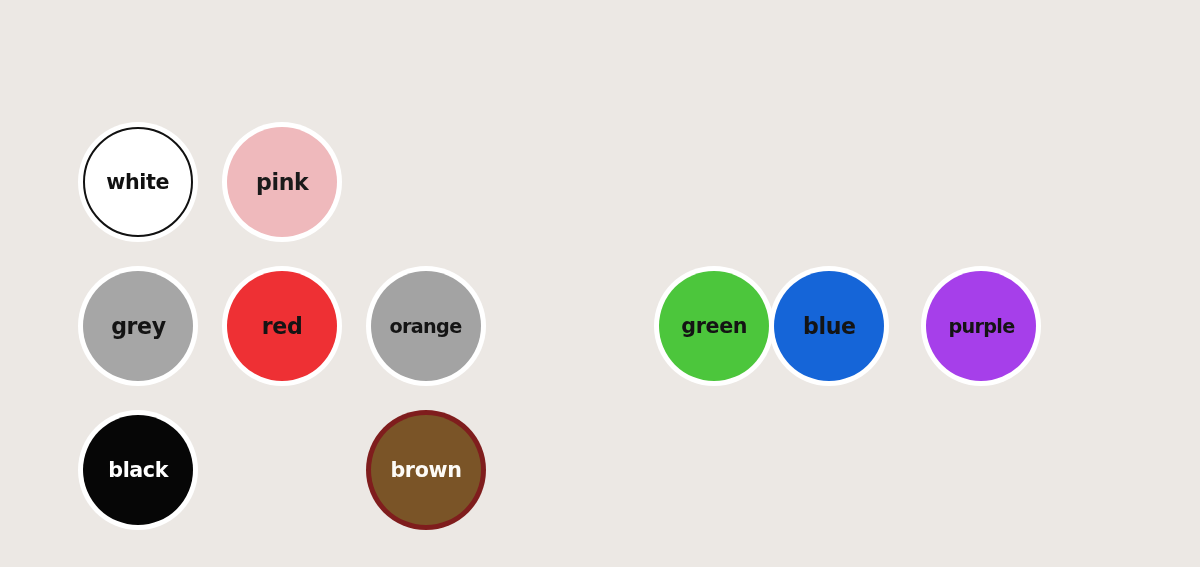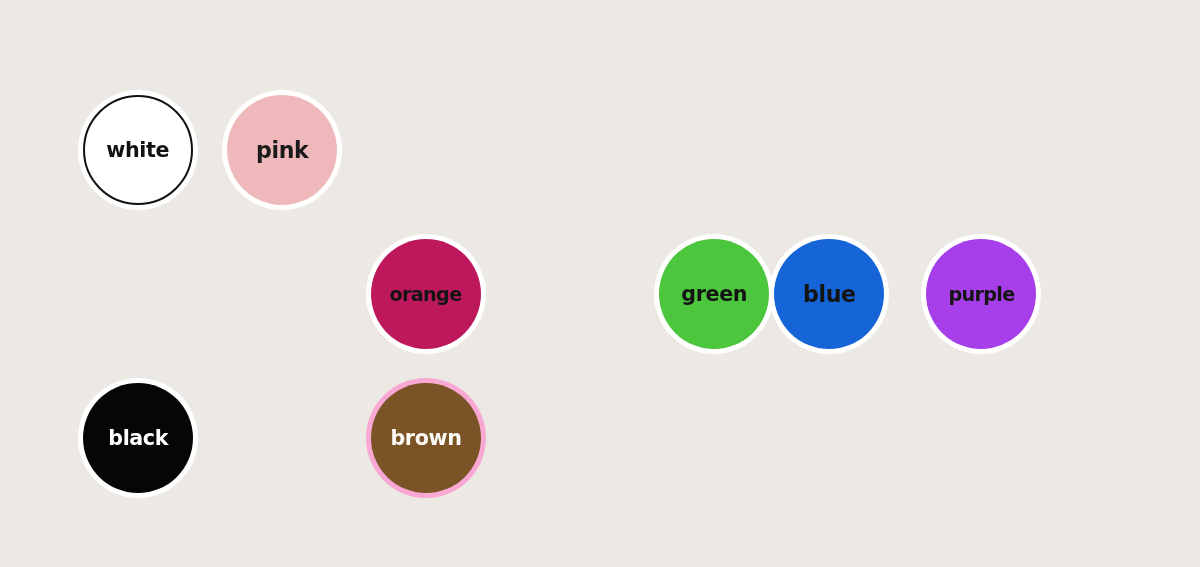--- a/index.html
+++ b/index.html
@@ -12,20 +12,21 @@
 
   body {
     background: #ECE8E4;
     font-family: "DejaVu Sans", sans-serif;
   }
 
   #swatch-board {
     position: relative;
     width: 1200px;
     height: 403px;
+    margin-top: 32px;
   }
 
   .swatch {
     position: absolute;
     width: 120px;
     height: 120px;
     border-radius: 50%;
     background: #ffffff;
     display: flex;
     align-items: center;
@@ -69,22 +70,32 @@
     <div class="swatch outlined len5" style="left: 78px; top: 90px; width: 120px; height: 120px; background: rgb(255, 255, 255);">
       <div class="disc" style="background: rgb(255, 255, 255); border-color: rgb(17, 17, 17);">
         <span class="disc-label" style="color: rgb(17, 17, 17);">white</span>
       </div>
     </div>
     <div class="swatch" style="left: 222px; top: 90px; width: 120px; height: 120px; background: rgb(255, 255, 255);">
       <div class="disc" style="background: rgb(239, 185, 188);">
         <span class="disc-label" style="color: rgb(26, 26, 26);">pink</span>
       </div>
     </div>
+    <div class="swatch" style="left: 78px; top: 234px; width: 120px; height: 120px; background: rgb(255, 255, 255);">
+      <div class="disc" style="background: rgb(166, 166, 166);">
+        <span class="disc-label" style="color: rgb(20, 20, 20);">grey</span>
+      </div>
+    </div>
+    <div class="swatch" style="left: 222px; top: 234px; width: 120px; height: 120px; background: rgb(255, 255, 255);">
+      <div class="disc" style="background: rgb(238, 48, 52);">
+        <span class="disc-label" style="color: rgb(20, 20, 20);">red</span>
+      </div>
+    </div>
     <div class="swatch len6" style="left: 366px; top: 234px; width: 120px; height: 120px; background: rgb(255, 255, 255);">
-      <div class="disc" style="background: #be185d; align-items: center;">
+      <div class="disc" style="background: #a3a3a3; align-items: center;">
         <span class="disc-label" style="color: rgb(20, 20, 20);">orange</span>
       </div>
     </div>
     <div class="swatch len5" style="left: 654px; top: 234px; width: 120px; height: 120px; background: rgb(255, 255, 255);">
       <div class="disc" style="background: rgb(76, 198, 60);">
         <span class="disc-label" style="color: rgb(20, 20, 20);">green</span>
       </div>
     </div>
     <div class="swatch" style="left: 769px; top: 234px; width: 120px; height: 120px; background: rgb(255, 255, 255);">
       <div class="disc" style="background: rgb(21, 101, 216);">
@@ -94,18 +105,18 @@
     <div class="swatch len6" style="left: 921px; top: 234px; width: 120px; height: 120px; background: rgb(255, 255, 255);">
       <div class="disc" style="background: rgb(166, 63, 234);">
         <span class="disc-label" style="color: rgb(20, 20, 20);">purple</span>
       </div>
     </div>
     <div class="swatch len5" style="left: 78px; top: 378px; width: 120px; height: 120px; background: rgb(255, 255, 255);">
       <div class="disc" style="background: rgb(6, 6, 6);">
         <span class="disc-label" style="color: rgb(255, 255, 255);">black</span>
       </div>
     </div>
-    <div class="swatch len5" style="left: 366px; top: 378px; width: 120px; height: 120px; background: #f9a8d4;">
+    <div class="swatch len5" style="left: 366px; top: 378px; width: 120px; height: 120px; background: #7f1d1d;">
       <div class="disc" style="background: rgb(122, 84, 39);">
         <span class="disc-label" style="color: rgb(253, 251, 247);">brown</span>
       </div>
     </div>
   </div>
 
 </body></html>

